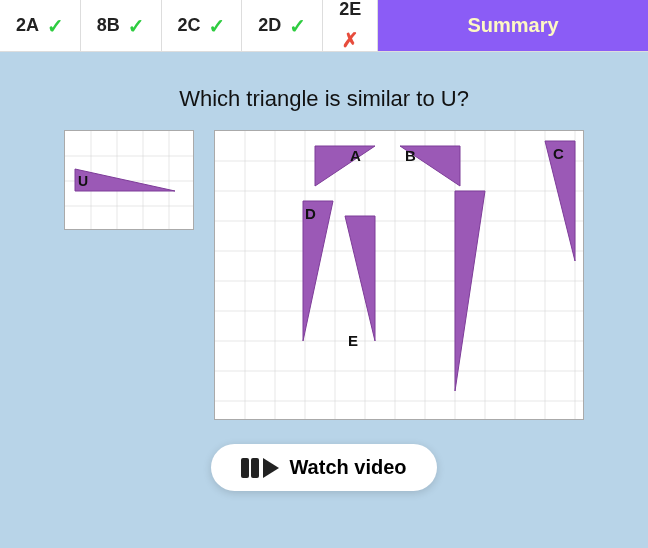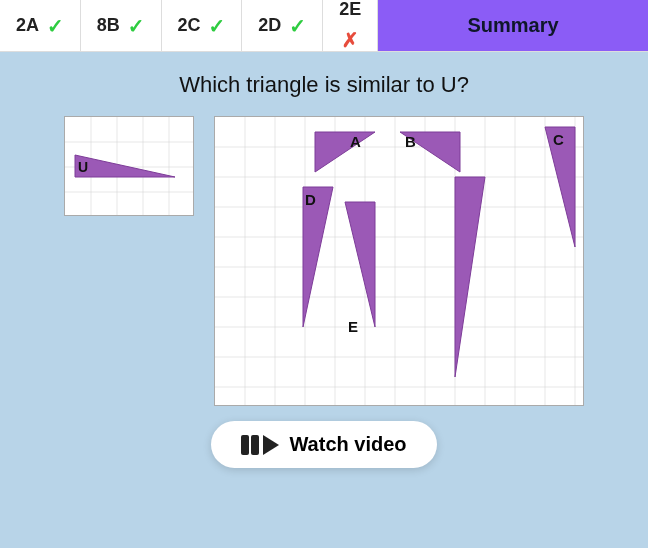--- a/index.html
+++ b/index.html
@@ -43,32 +43,32 @@
       background: #fff;
       color: #222;
       flex-direction: column;
     }
     .nav-item .cross {
       color: #e74c3c;
       font-size: 20px;
     }
     .nav-item.summary {
       background: #8b5cf6;
-      color: #0f172a;
+      color: #fef9c3;
       border-right: none;
       flex: 1;
       font-size: 20px;
     }
 
     
     .main-content {
       display: flex;
       flex-direction: column;
       align-items: center;
-      padding: 20px 0 0 0;
+      padding: 34px 0 0 0;
     }
 
     .question-text {
       font-size: 22px;
       font-weight: normal;
       color: #111;
       margin-bottom: 18px;
       text-align: center;
     }
 
@@ -101,21 +101,21 @@
     .grid-lines {
       position: absolute;
       top: 0; left: 0;
       width: 100%;
       height: 100%;
       pointer-events: none;
     }
 
     
     .watch-btn {
-      margin-top: 15px;
+      margin-top: 24px;
       display: flex;
       align-items: center;
       gap: 10px;
       background: #fff;
       border: none;
       border-radius: 30px;
       padding: 12px 30px;
       font-size: 20px;
       font-weight: bold;
       cursor: pointer;

